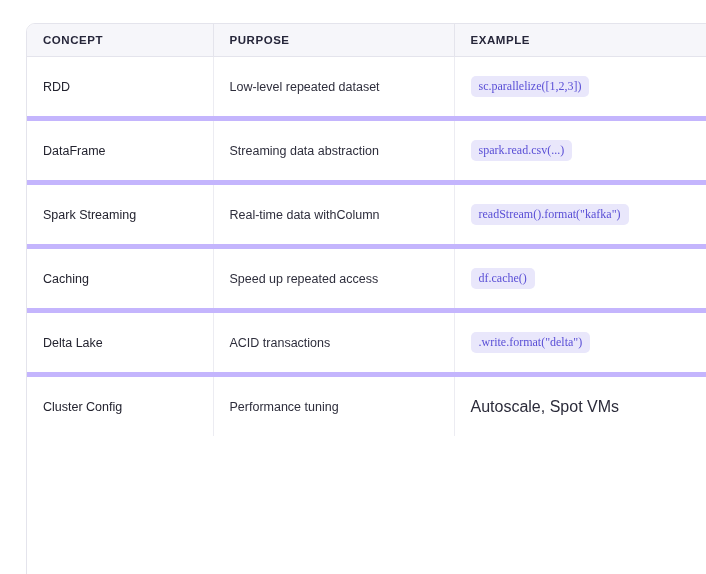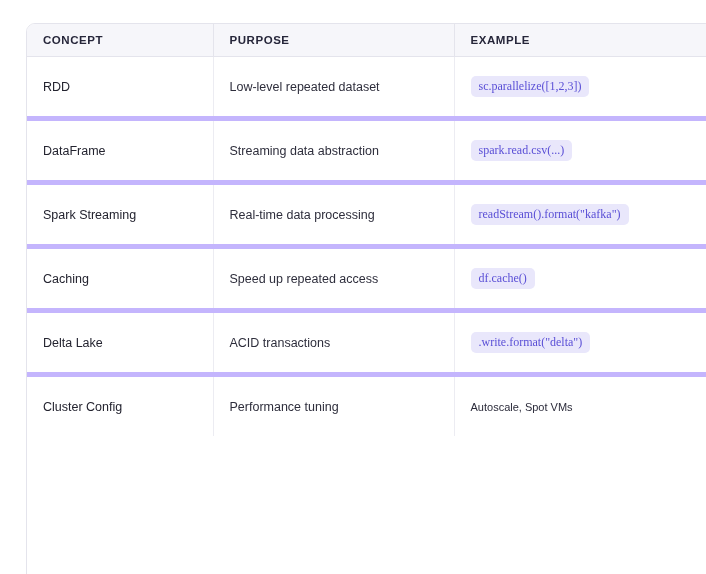--- a/index.html
+++ b/index.html
@@ -86,21 +86,21 @@
     font-family: "Liberation Serif", serif;
     font-size: 12px;
     line-height: 1.15;
     white-space: nowrap;
   }
 
   span.plain-example {
     display: inline-block;
     color: #2b2b3a;
     font-family: "Liberation Sans", sans-serif;
-    font-size: 11px;
+    font-size: 16px;
   }
 </style>
 </head>
 <body>
 
 <div id="table-wrap">
   <table class="concept-table">
     <colgroup>
       <col class="col-concept">
       <col class="col-purpose">
@@ -119,21 +119,21 @@
           <td class="cell-purpose">Low-level repeated dataset</td>
           <td class="cell-example last-col"><span class="code-badge">sc.parallelize([1,2,3])</span></td>
         </tr>
         <tr class="data-row">
           <td class="cell-concept">DataFrame</td>
           <td class="cell-purpose">Streaming data abstraction</td>
           <td class="cell-example last-col"><span class="code-badge">spark.read.csv(...)</span></td>
         </tr>
         <tr class="data-row">
           <td class="cell-concept">Spark Streaming</td>
-          <td class="cell-purpose">Real-time data processing</td>
+          <td class="cell-purpose">Real-time data withColumn</td>
           <td class="cell-example last-col"><span class="code-badge">readStream().format("kafka")</span></td>
         </tr>
         <tr class="data-row">
           <td class="cell-concept">Caching</td>
           <td class="cell-purpose">Speed up repeated access</td>
           <td class="cell-example last-col"><span class="code-badge">df.cache()</span></td>
         </tr>
         <tr class="data-row">
           <td class="cell-concept">Delta Lake</td>
           <td class="cell-purpose">ACID transactions</td>

